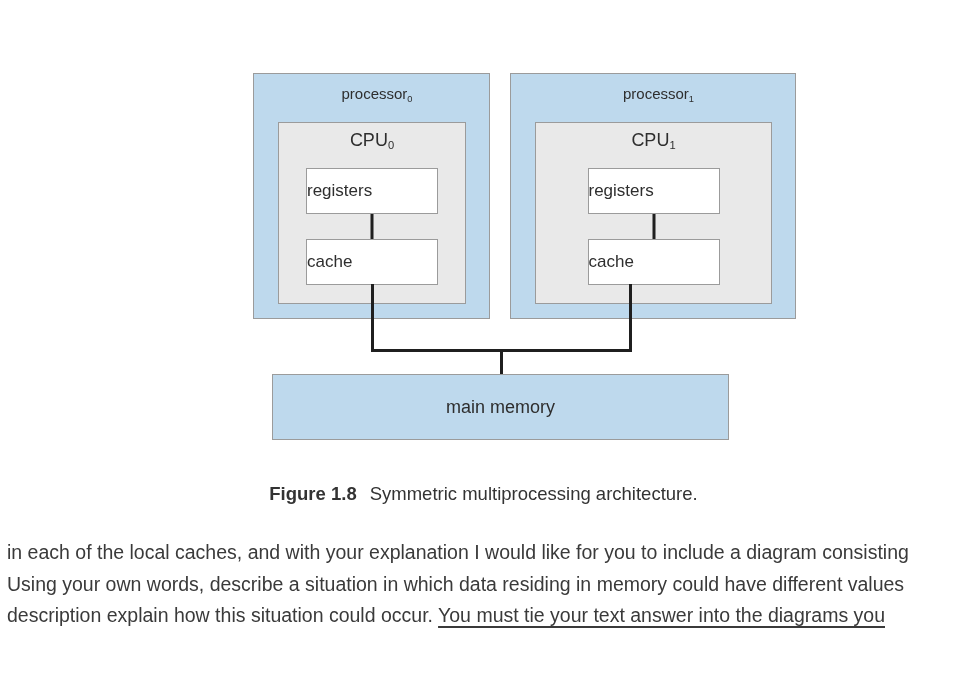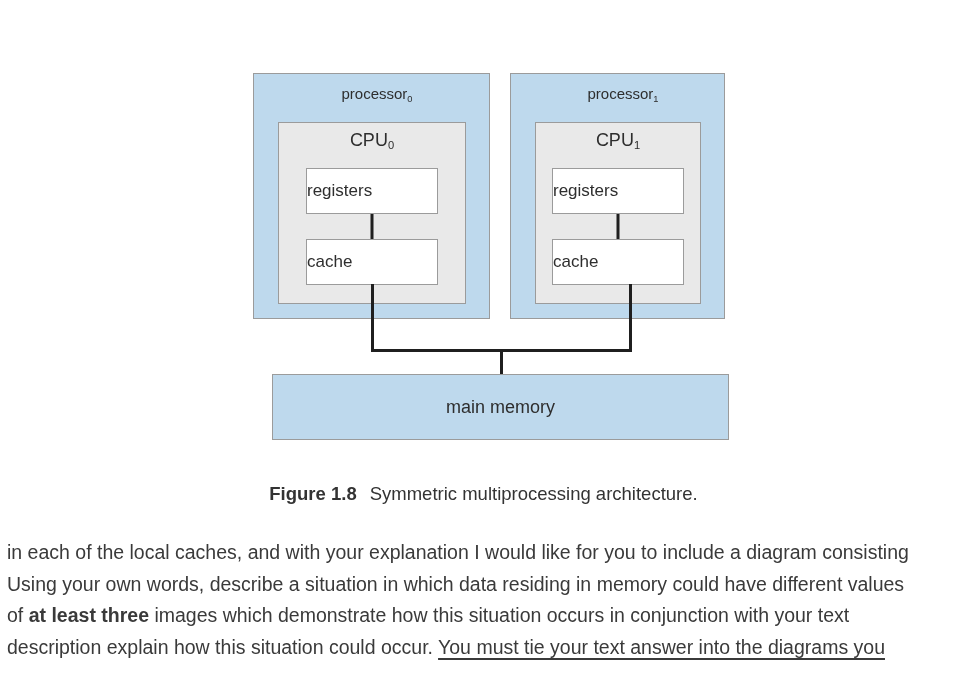--- a/index.html
+++ b/index.html
@@ -152,21 +152,21 @@
         <div class="inner-box registers">
             <span>registers</span>
           </div>
         <div class="connector"></div>
         <div class="inner-box cache">
             <span>cache</span>
           </div>
       </div>
     </div>
 
-    <div class="processor" style="left:510px; width:215px">
+    <div class="processor" style="left:510px; width:286px">
       <div class="proc-label"><span>processor</span><sub>1</sub></div>
       <div class="cpu">
         <div class="cpu-label"><span>CPU</span><sub>1</sub></div>
         <div class="inner-box registers">
             <span>registers</span>
           </div>
         <div class="connector"></div>
         <div class="inner-box cache">
             <span>cache</span>
           </div>
@@ -182,17 +182,16 @@
         <span>main memory</span>
       </div>
 
     <div class="caption"><span class="cap-bold">Figure 1.8</span><span>Symmetric multiprocessing architecture.</span></div>
 
   </div>
 
   <div class="paragraph">
       <div class="para-line"><span>in each of the local caches, and with your explanation I would like for you to include a diagram consisting</span></div>
       <div class="para-line"><span>Using your own words, describe a situation in which data residing in memory could have different values</span></div>
-      <div class="para-line"><span>of </span><span class="bold">at least three</span><span> images which demonstrate how this situation occurs in conjunction with your text</span></div>
       <div class="para-line"><span>description explain how this situation could occur. </span><span class="underline">You must tie your text answer into the diagrams you</span></div>
     </div>
 
 </div>
 
 </body></html>

